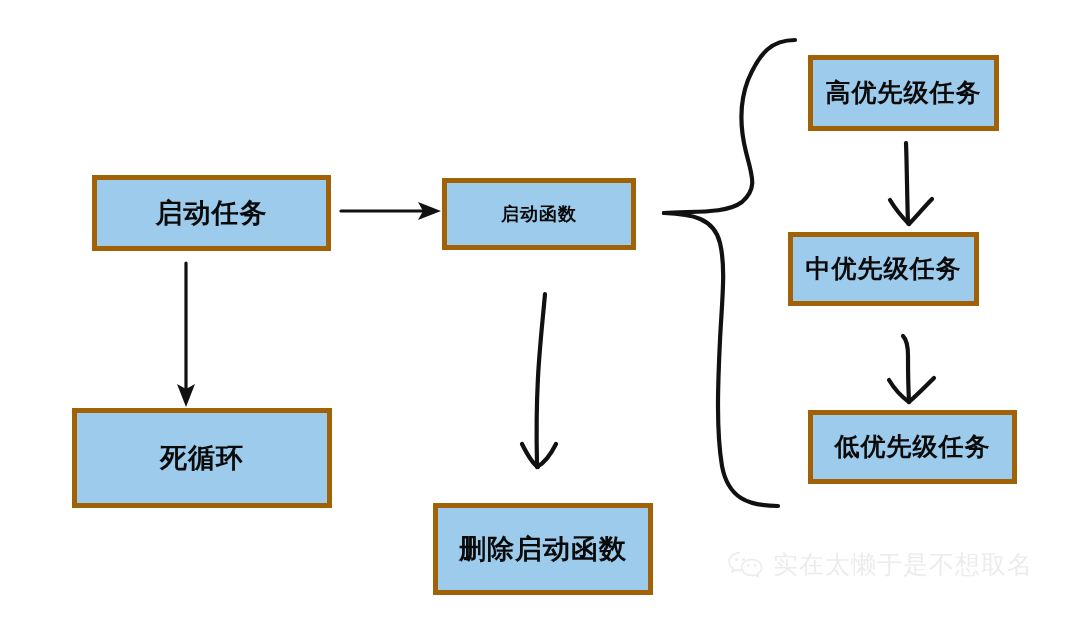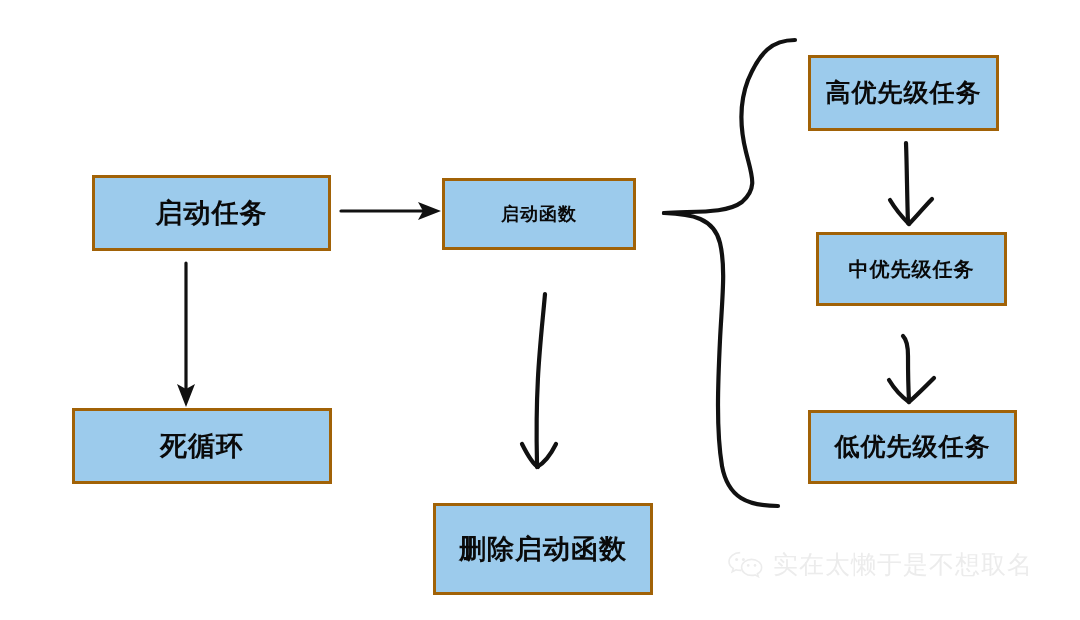--- a/index.html
+++ b/index.html
@@ -14,40 +14,40 @@
     position: relative;
     width: 1080px;
     height: 620px;
     background: #ffffff;
     overflow: hidden;
   }
   .node {
     position: absolute;
     box-sizing: border-box;
     background: #9CCBEC;
-    border: 3px solid #a16207;
+    border: 5px solid #a16207;
     display: flex;
     align-items: center;
     justify-content: center;
     color: #0a0a0a;
     font-weight: bold;
     letter-spacing: 1px;
     text-align: right;
     line-height: 1.1;
   }
   .node-label {
     display: block;
     white-space: nowrap;
   }
   #node-start-task   { left: 92px;  top: 175px; width: 239px; height: 76px; font-size: 27px; }
-  #node-dead-loop    { left: 72px;  top: 408px; width: 260px; height: 76px; font-size: 27px; }
+  #node-dead-loop    { left: 72px;  top: 408px; width: 260px; height: 100px; font-size: 27px; }
   #node-start-func   { left: 442px; top: 178px; width: 194px; height: 72px; font-size: 18px; }
   #node-del-func     { left: 433px; top: 503px; width: 220px; height: 92px; font-size: 27px; }
   #node-high-task    { left: 808px; top: 55px;  width: 191px; height: 76px; font-size: 25px; }
-  #node-mid-task     { left: 816px; top: 232px; width: 191px; height: 74px; font-size: 20px; }
+  #node-mid-task     { left: 788px; top: 232px; width: 191px; height: 74px; font-size: 25px; }
   #node-low-task     { left: 808px; top: 410px; width: 209px; height: 74px; font-size: 25px; }
 
   .edge-layer {
     position: absolute;
     left: 0;
     top: 0;
     width: 1080px;
     height: 620px;
     pointer-events: none;
   }

